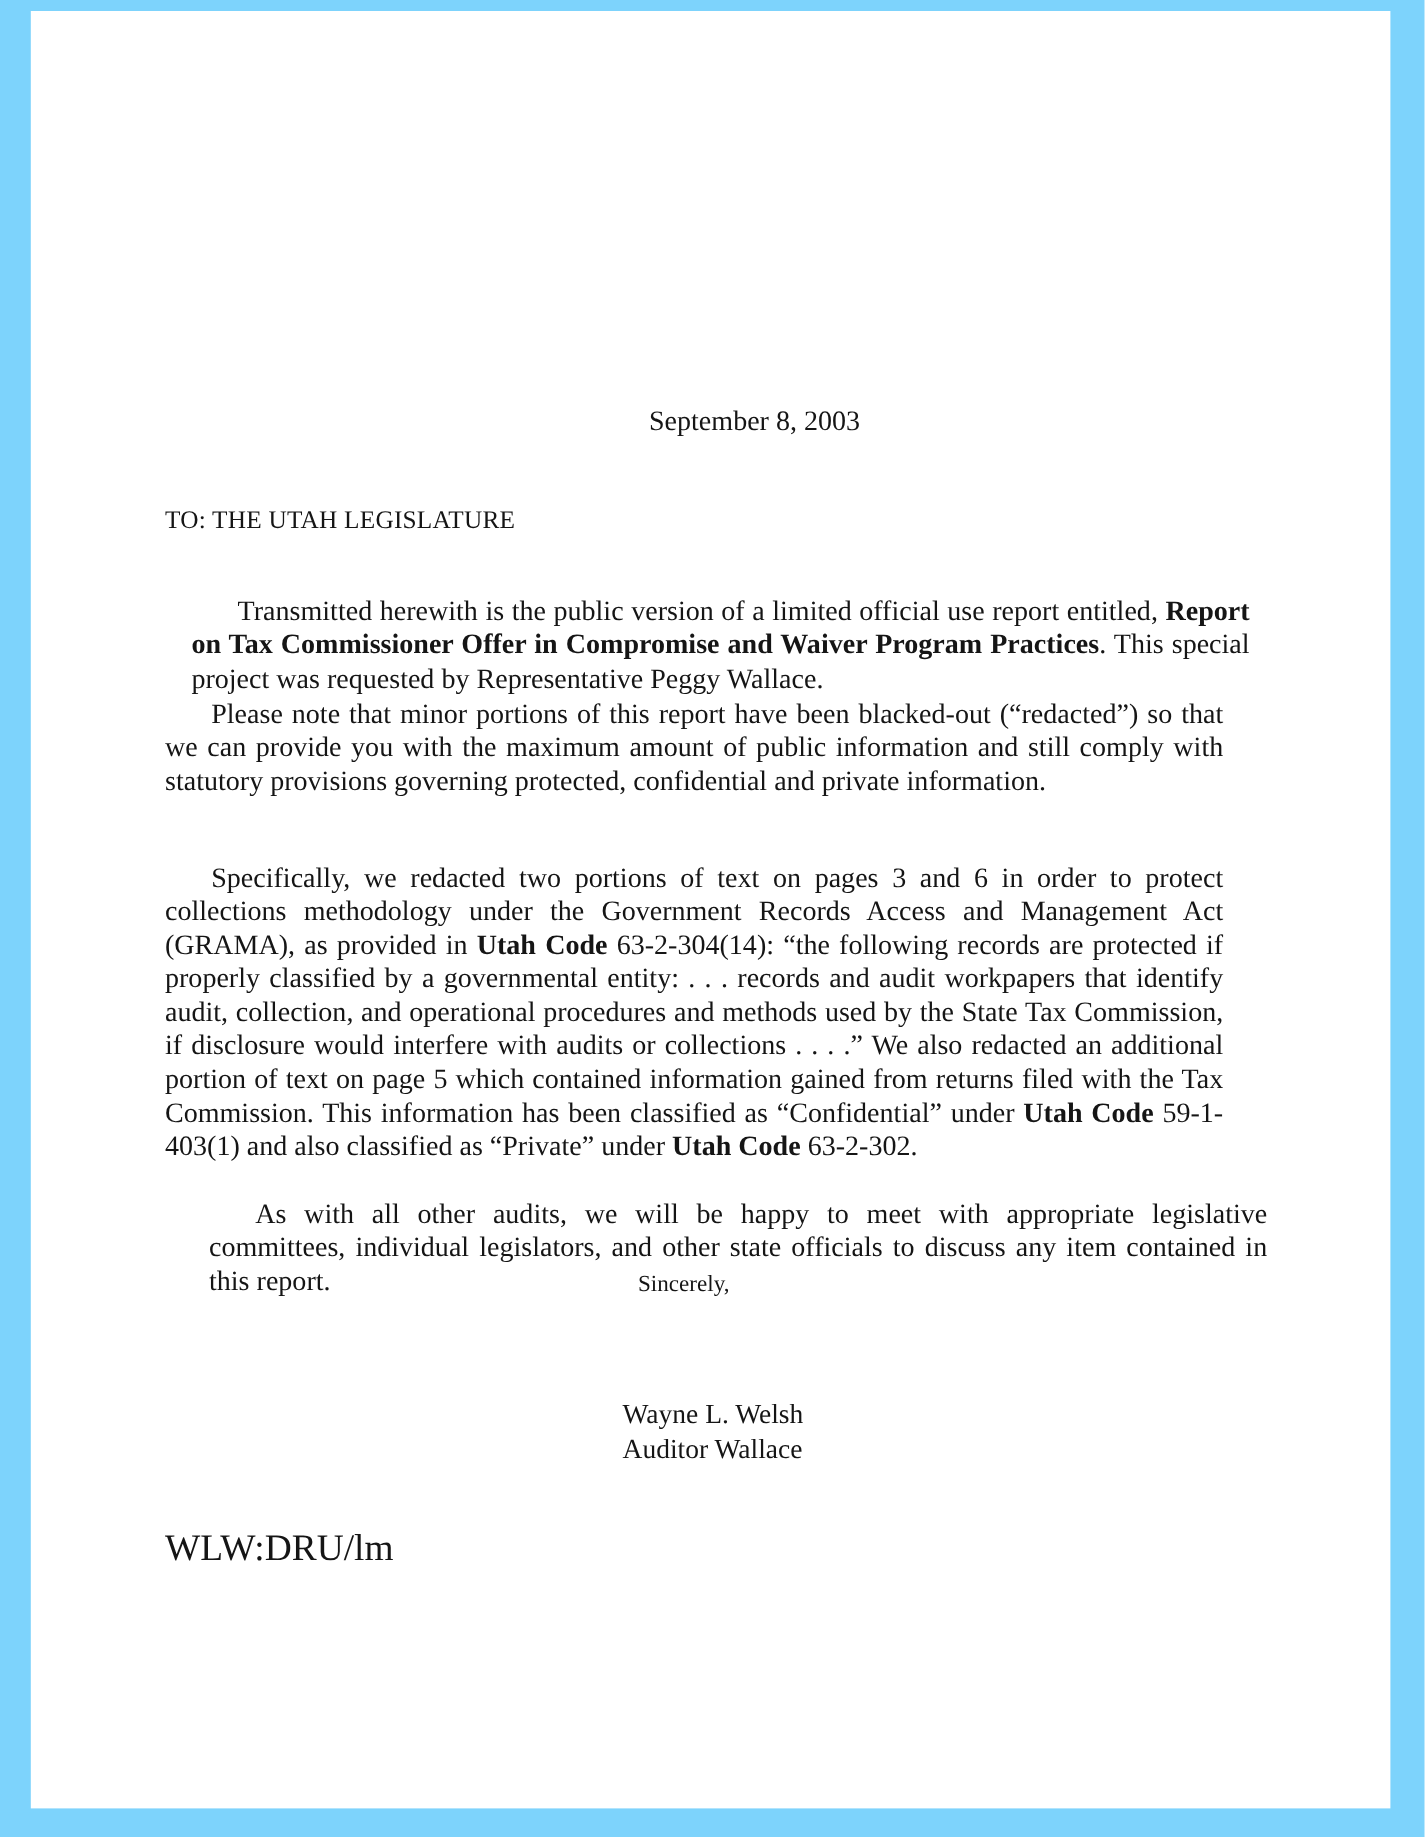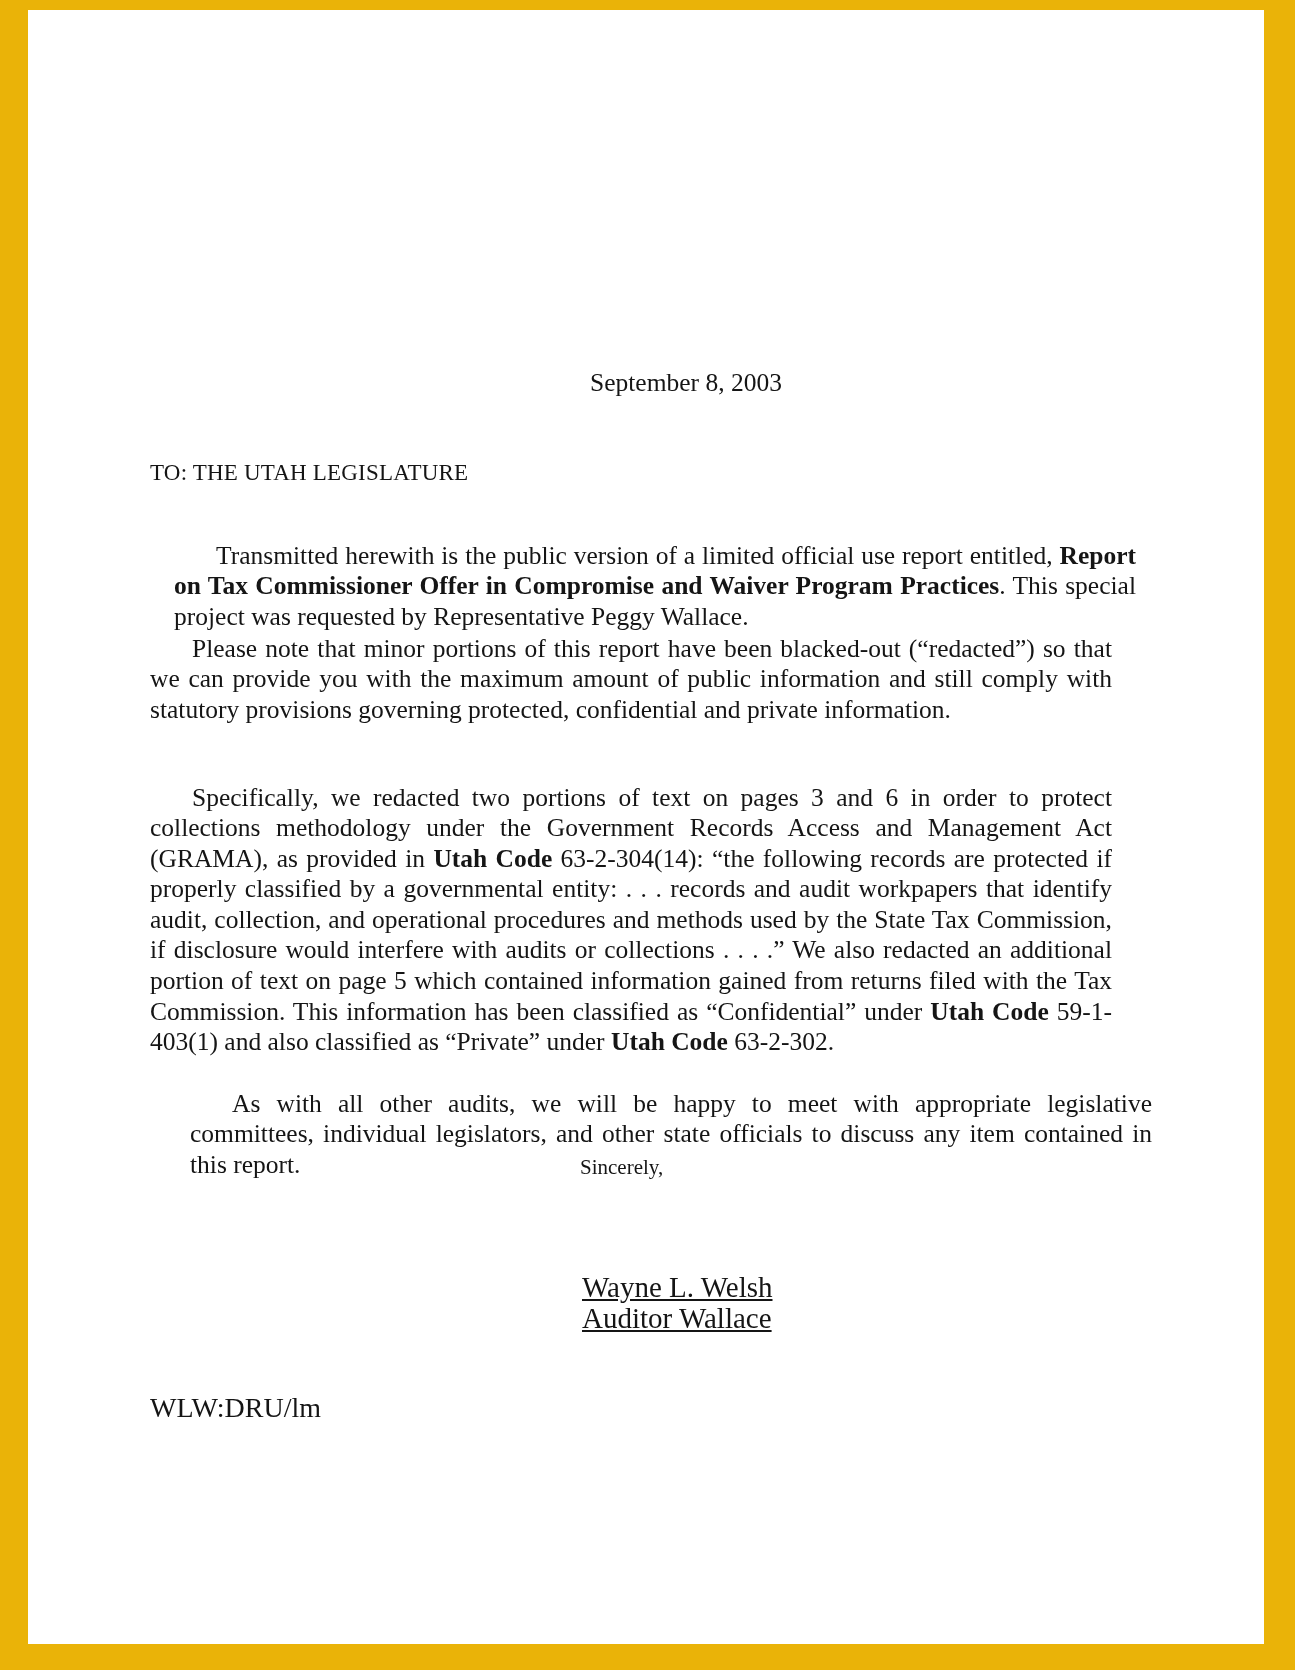--- a/index.html
+++ b/index.html
@@ -12,21 +12,21 @@
     height: 1670px;
     font-family: "Liberation Serif", "DejaVu Serif", serif;
   }
 
   
   #scan-frame {
     position: absolute;
     top: 0; left: 0;
     width: 1295px;
     height: 1670px;
-    background: #eab308;
+    background: #7dd3fc;
     box-sizing: border-box;
   }
 
   
   #page {
     position: absolute;
     top: 10px;
     left: 28px;
     width: 1236px;
     height: 1634px;
@@ -93,32 +93,31 @@
     position: absolute;
     top: 1142px;
     left: 430px;
     font-size: 21px;
     white-space: nowrap;
   }
 
   .signature-block {
     position: absolute;
     top: 1262px;
-    left: 432px;
-    font-size: 29px;
+    left: 416px;
+    font-size: 25px;
     line-height: 30.5px;
     white-space: nowrap;
-    text-decoration: underline;
   }
 
   .initials {
     position: absolute;
     top: 1383px;
     left: 0;
-    font-size: 28px;
+    font-size: 34px;
     white-space: nowrap;
   }
 
   .sig-name, .sig-title, .date-line, .addressee,
   .closing, .initials {
     color: #151515;
   }
 </style>
 </head>
 <body>

